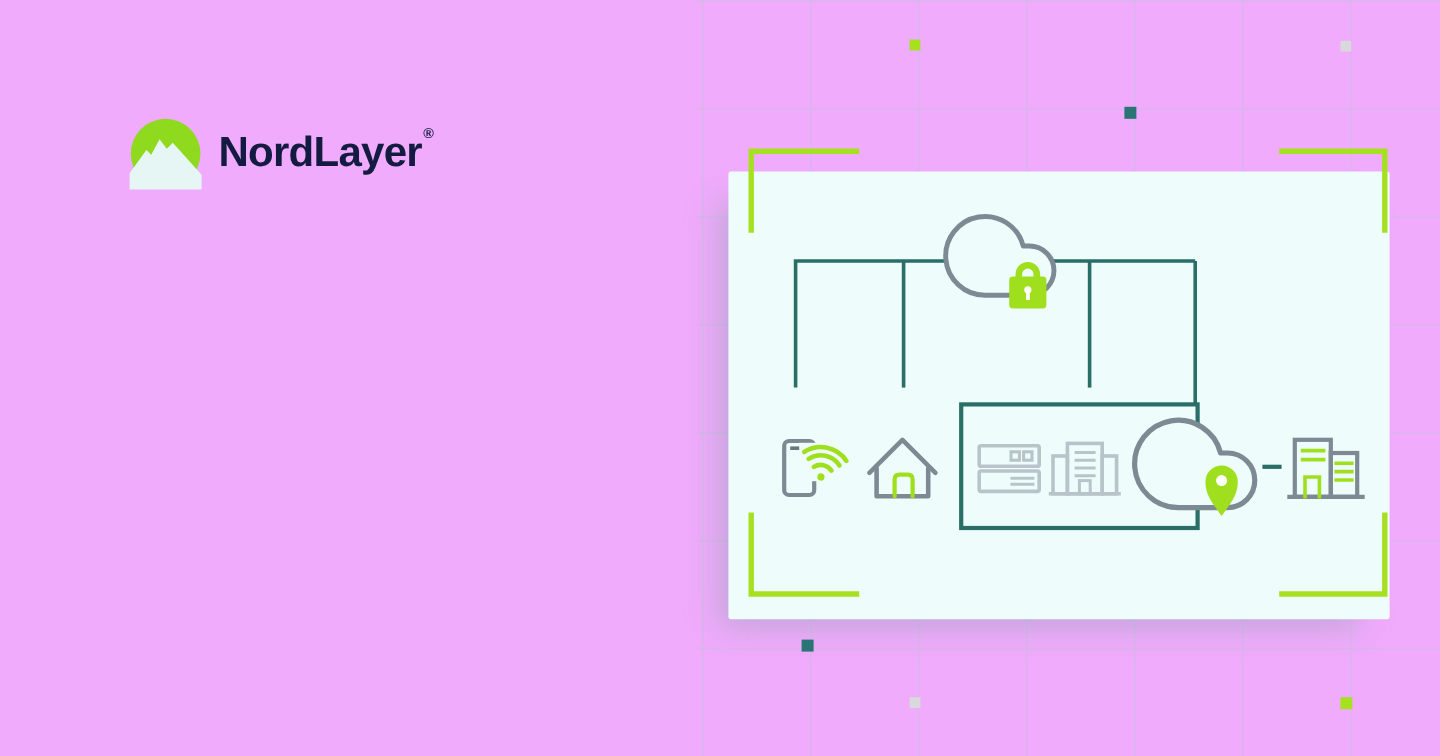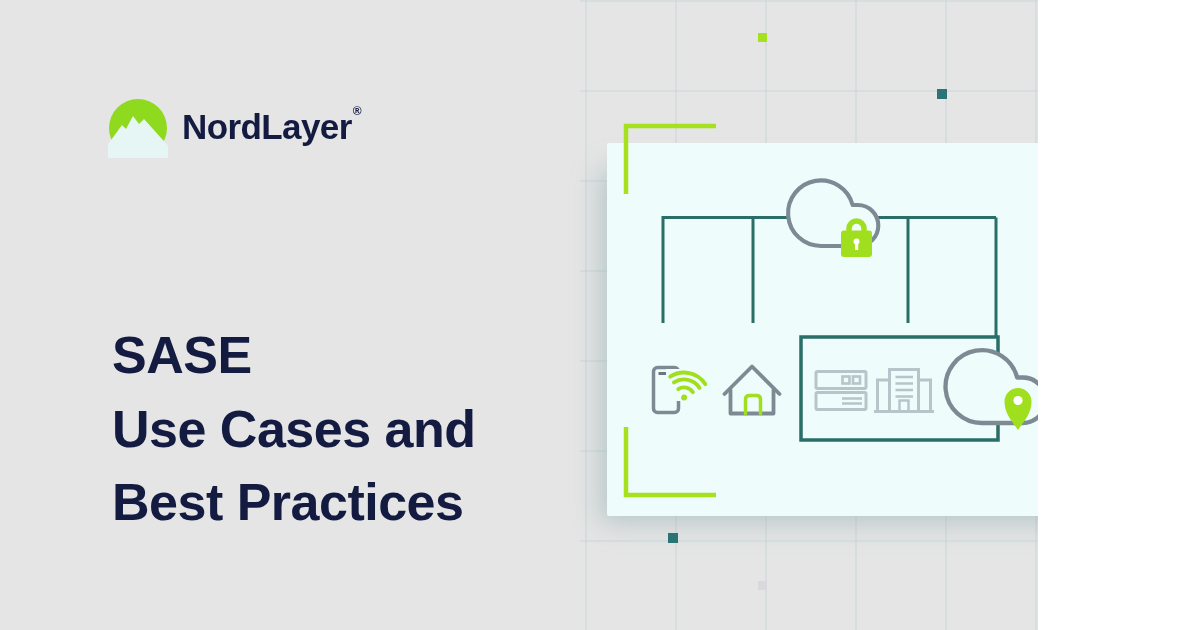--- a/index.html
+++ b/index.html
@@ -1,17 +1,17 @@
 <!DOCTYPE html>
 <html><head>
 <meta charset="utf-8">
 <style>
   html,body{margin:0;padding:0;}
   body{width:1200px;height:630px;font-family:"Liberation Sans","DejaVu Sans",sans-serif;}
-  .stage{position:relative;width:1038px;height:630px;background:#e5e5e5;overflow:hidden;}
+  .stage{position:relative;width:1200px;height:630px;background:#f0abfc;overflow:hidden;}
 
   
   .grid-overlay{
     position:absolute;left:580px;top:0;width:620px;height:630px;
     background-image:
       linear-gradient(to right, rgba(175,200,205,0.38) 2px, transparent 2px),
       linear-gradient(to bottom, rgba(175,200,205,0.38) 2px, transparent 2px);
     background-size:90px 90px;
     background-position:5px 0;
     opacity:.65;
@@ -69,25 +69,20 @@
   <div class="sq sq-lime sq6"></div>
 
   <div class="logo">
     <svg class="logo-mark" viewBox="0 0 60 60">
       <circle cx="30" cy="30" r="29" fill="#8FD91E"></circle>
       <path d="M-2 49 L14 27 L18 31 L25 18 L31 26 L36 21 L62 50 L62 62 L-2 62 Z" fill="#E6F6F5"></path>
     </svg>
     <div class="logo-word"><span>NordLayer</span><span class="logo-reg">®</span></div>
   </div>
 
-  <div class="heading">
-    <span class="line">SASE</span>
-    <span class="line">Use Cases and</span>
-    <span class="line">Best Practices</span>
-  </div>
 
   <svg class="diagram" viewBox="0 0 1200 630">
 
     <g stroke="#2A6E68" stroke-width="3" fill="none">
       <path d="M663 323 V217.5 H996"></path>
       <path d="M753 217.5 V323"></path>
       <path d="M908 217.5 V323"></path>
       <path d="M996 217.5 V337"></path>
       <path d="M1052 389 H1068" stroke-width="3.5"></path>
     </g>

